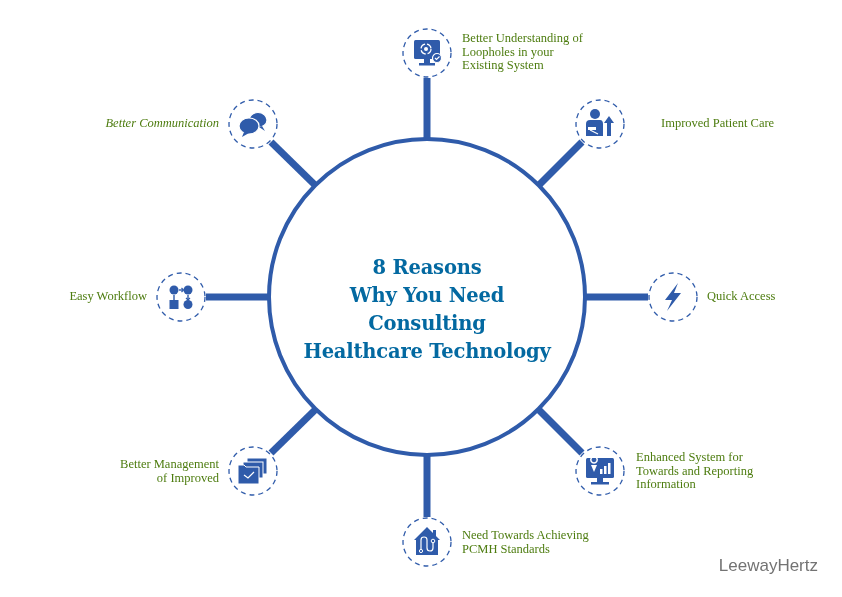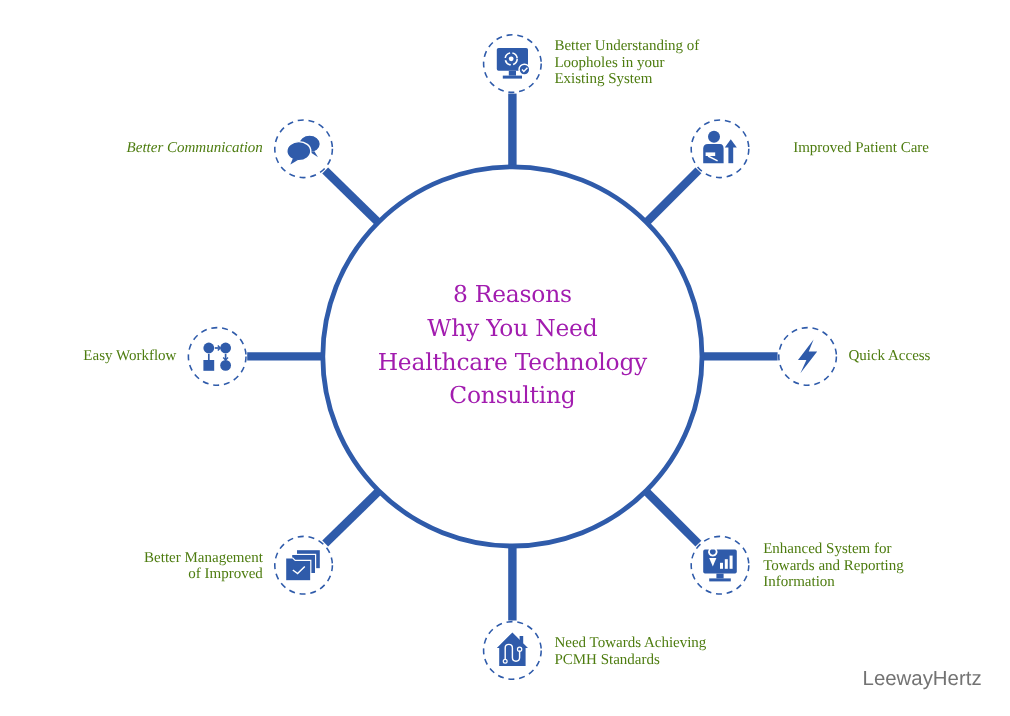--- a/index.html
+++ b/index.html
@@ -1,21 +1,21 @@
 <!DOCTYPE html>
 <html><head>
   <meta charset="utf-8">
   <style>
     html, body { margin: 0; padding: 0; background: #ffffff; }
     body { width: 842px; height: 597px; position: relative; overflow: hidden;
            font-family: "DejaVu Serif", "Liberation Serif", serif; }
     #canvas { position: absolute; left: 0; top: 0; width: 842px; height: 597px; }
     .center-title {
-      position: absolute; left: 268px; top: 232px; width: 318px;
-      text-align: center; color: #a21caf; font-weight: normal;
+      position: absolute; left: 268px; top: 254px; width: 318px;
+      text-align: center; color: #0369a1; font-weight: bold;
       font-family: "DejaVu Serif", "Liberation Serif", serif;
       font-size: 19.5px; line-height: 28px; letter-spacing: -0.2px;
     }
     .center-title div { white-space: nowrap; }
     .label {
       position: absolute; color: #4d7c0f;
       font-family: "Liberation Serif", "DejaVu Serif", serif;
       font-size: 12.5px; line-height: 13.5px; white-space: nowrap;
     }
     .label.right { text-align: right; }
@@ -120,22 +120,22 @@
     <ellipse cx="5" cy="-4" rx="9" ry="7.5" fill="#2F5BAA" stroke="#ffffff" stroke-width="1.2"></ellipse>
     <path d="M9 2 L12 7 L6 3 Z" fill="#2F5BAA"></path>
     <ellipse cx="-4" cy="2" rx="10" ry="8" fill="#2F5BAA" stroke="#ffffff" stroke-width="1.2"></ellipse>
     <path d="M-9 8 L-11 13 L-4 9 Z" fill="#2F5BAA"></path>
   </g>
 </svg>
 
 <div class="center-title">
   <div>8 Reasons</div>
   <div>Why You Need</div>
+  <div>Consulting</div>
   <div>Healthcare Technology</div>
-  <div>Consulting</div>
 </div>
 
 <div class="label" style="left:462px; top:32px;">
   <div>Better Understanding of</div>
   <div>Loopholes in your</div>
   <div>Existing System</div>
 </div>
 
 <div class="label" style="left:661px; top:117px;">
   <div>Improved Patient Care</div>

